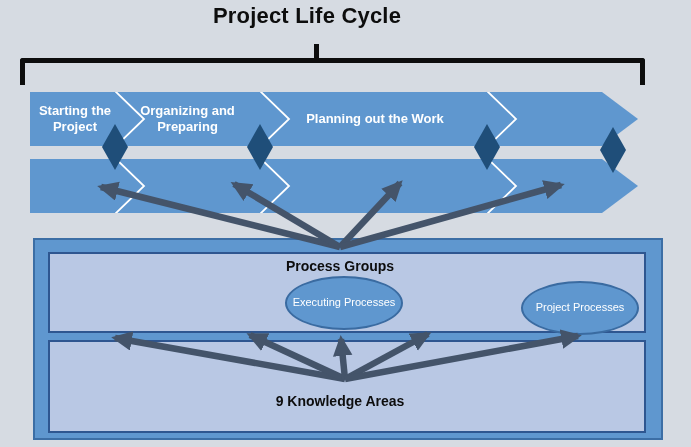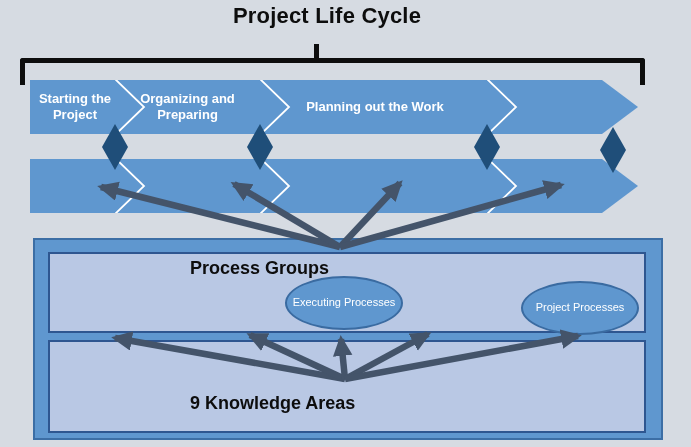--- a/index.html
+++ b/index.html
@@ -1,49 +1,49 @@
 <!DOCTYPE html>
 <html style="--background: #d6dbe2; --ink: #0d0d0d; --band_blue: #5f97cf; --diamond: #1f4e79; --arrow: #44546a; --outer_box: #5f97cf; --outer_box_border: #3c6ea5; --inner_box: #b9c8e4; --inner_box_border: #2e5690; --ellipse_fill: #5f97cf; --ellipse_border: #3a6ba1;"><head>
 <meta charset="utf-8">
 <style>
   html,body{margin:0;padding:0;}
   body{font-family:"Liberation Sans", sans-serif;}
   .stage{position:relative;width:691px;height:447px;background:var(--background);overflow:hidden;}
 
   .title{position:absolute;left:0;top:3px;width:614px;text-align:center;
-         font-size:22px;font-weight:bold;color:var(--ink);letter-spacing:.2px;padding-left:20px;}
+         font-size:22px;font-weight:bold;color:var(--ink);letter-spacing:.2px;}
 
   .bracket{position:absolute;left:20px;top:58px;width:615px;height:22px;
            border-top:5px solid var(--ink);border-left:5px solid var(--ink);
            border-right:5px solid var(--ink);border-radius:3px 3px 0 0;}
   .bracket-tick{position:absolute;left:314px;top:44px;width:5px;height:16px;background:var(--ink);}
 
   .band{position:absolute;left:30px;width:608px;height:54px;background:var(--band_blue);
         clip-path:polygon(0 0,572px 0,608px 27px,572px 54px,0 54px);}
-  .band1{top:80px;}
+  .band1{top:92px;}
   .band2{top:159px;}
   .seps{position:absolute;left:0;top:0;}
   .seps polyline{fill:none;stroke:#ffffff;stroke-width:1.8;}
 
   .phase{position:absolute;top:0;height:54px;display:flex;align-items:center;justify-content:center;
          text-align:center;color:#ffffff;font-weight:bold;font-size:13px;line-height:1.25;}
   .p0{left:-2px;width:94px;}
   .p1{left:95px;width:125px;}
   .p2{left:250px;width:190px;}
   .p3{left:493px;width:84px;}
 
   .outer-box{position:absolute;left:33px;top:238px;width:626px;height:198px;
              background:var(--outer_box);border:2px solid var(--outer_box_border);}
   .inner-box{position:absolute;left:48px;width:594px;background:var(--inner_box);
              border:2px solid var(--inner_box_border);}
   .box-pg{top:252px;height:77px;}
   .box-ka{top:340px;height:89px;}
 
-  .label{position:absolute;left:190px;width:300px;text-align:left;
-         font-weight:bold;font-size:18px;color:var(--ink);}
+  .label{position:absolute;left:190px;width:300px;text-align:center;
+         font-weight:bold;font-size:14px;color:var(--ink);}
   .label-pg{top:258px;}
   .label-ka{top:393px;}
 
   .ellipse{position:absolute;width:118px;height:54px;border-radius:50%;
            background:var(--ellipse_fill);border:2px solid var(--ellipse_border);
            display:flex;align-items:center;justify-content:center;text-align:center;
            color:#ffffff;font-size:11px;line-height:1.2;padding:2px;box-sizing:border-box;}
   .e0{left:51px;top:281px;}
   .e1{left:167px;top:281px;}
   .e2{left:285px;top:276px;}

